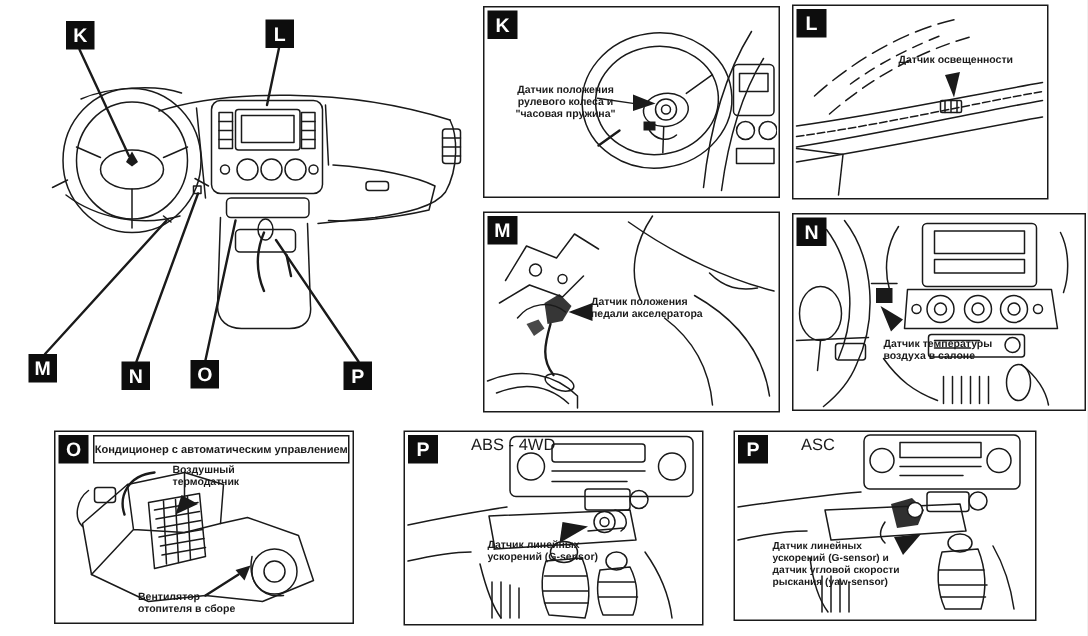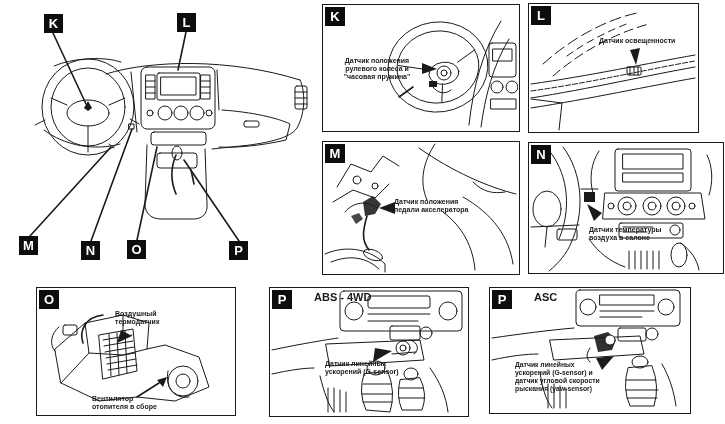--- a/index.html
+++ b/index.html
@@ -8,21 +8,21 @@
   .panel{position:absolute;border:1.6px solid #1a1a1a;background:#fff;box-sizing:border-box;}
   .panel svg{position:absolute;left:0;top:0;}
   .badge{position:absolute;left:2px;top:2px;width:20px;height:19px;background:#0d0d0d;color:#fff;
          font-weight:bold;font-size:13px;display:flex;align-items:center;justify-content:center;z-index:3;}
   .callout{position:absolute;width:19px;height:19px;background:#0d0d0d;color:#fff;font-weight:bold;
            font-size:13px;display:flex;align-items:center;justify-content:center;z-index:3;}
   .cap{position:absolute;font-size:7px;line-height:8px;font-weight:600;letter-spacing:0;z-index:2;}
   .cap.center{text-align:center;}
   .hdr-box{position:absolute;left:25px;top:2px;right:2px;height:17px;border:1.5px solid #1a1a1a;
            display:flex;align-items:center;justify-content:center;font-weight:bold;font-size:7.4px;z-index:2;}
-  .hdr-text{position:absolute;left:44px;top:3px;font-weight:bold;font-size:11px;z-index:2;}
+  .hdr-text{position:absolute;left:44px;top:3px;font-weight:normal;font-size:11px;z-index:2;}
   svg *{vector-effect:non-scaling-stroke;}
   .ln{stroke:#1a1a1a;stroke-width:1;fill:none;stroke-linecap:round;stroke-linejoin:round;}
   .ln2{stroke:#1a1a1a;stroke-width:1.6;fill:none;stroke-linecap:round;}
   .blk{fill:#1a1a1a;stroke:none;}
 </style>
 </head>
 <body>
 
 <div id="page">
 
@@ -200,20 +200,21 @@
       <polygon class="blk" points="58,61 73,70 65,78"></polygon>
     </svg>
     <div class="cap" style="left:60px;top:83px;">
       <div>Датчик температуры</div>
       <div>воздуха в салоне</div>
     </div>
   </div>
 
   <div class="panel" style="left:36px;top:287px;width:200px;height:129px;">
     <div class="badge">O</div>
+    <div class="hdr-box">Кондиционер с автоматическим управлением</div>
     <svg width="197" height="105" viewBox="0 0 197 105" style="top:21px;">
       <path class="ln" d="M18 40 L48 14 L86 6 L112 14 L110 40 L128 36 L162 48 L172 78 L138 92 L100 88 L62 92 L24 74 Z"></path>
       <path class="ln" d="M48 14 L52 44 L24 74 M110 40 L86 46 L52 44 M86 6 L86 22"></path>
       <path class="ln" d="M62 26 L96 20 L100 62 L66 70 Z"></path>
       <path class="ln" d="M66 31 l29 -5 M67 37 l29 -5 M68 43 l29 -5 M69 49 l29 -5 M70 55 l29 -5 M71 61 l29 -5"></path>
       <path class="ln" d="M72 25 l2 42 M80 24 l2 42 M88 22 l2 42"></path>
       <circle class="ln" cx="146" cy="72" r="15"></circle>
       <circle class="ln" cx="146" cy="72" r="7"></circle>
       <path class="ln" d="M131 62 C128 78 136 90 152 88"></path>
       <path class="ln" d="M22 18 C14 24 12 36 18 42"></path>

